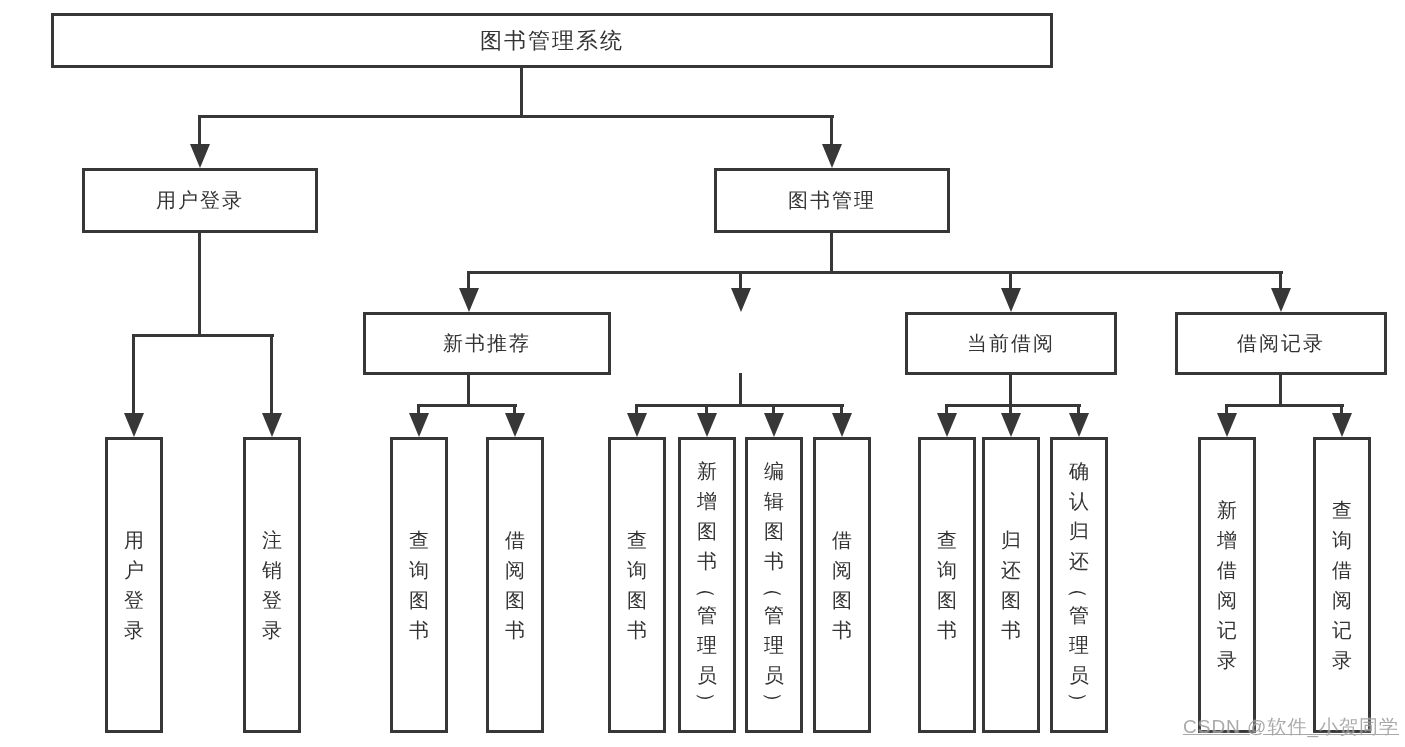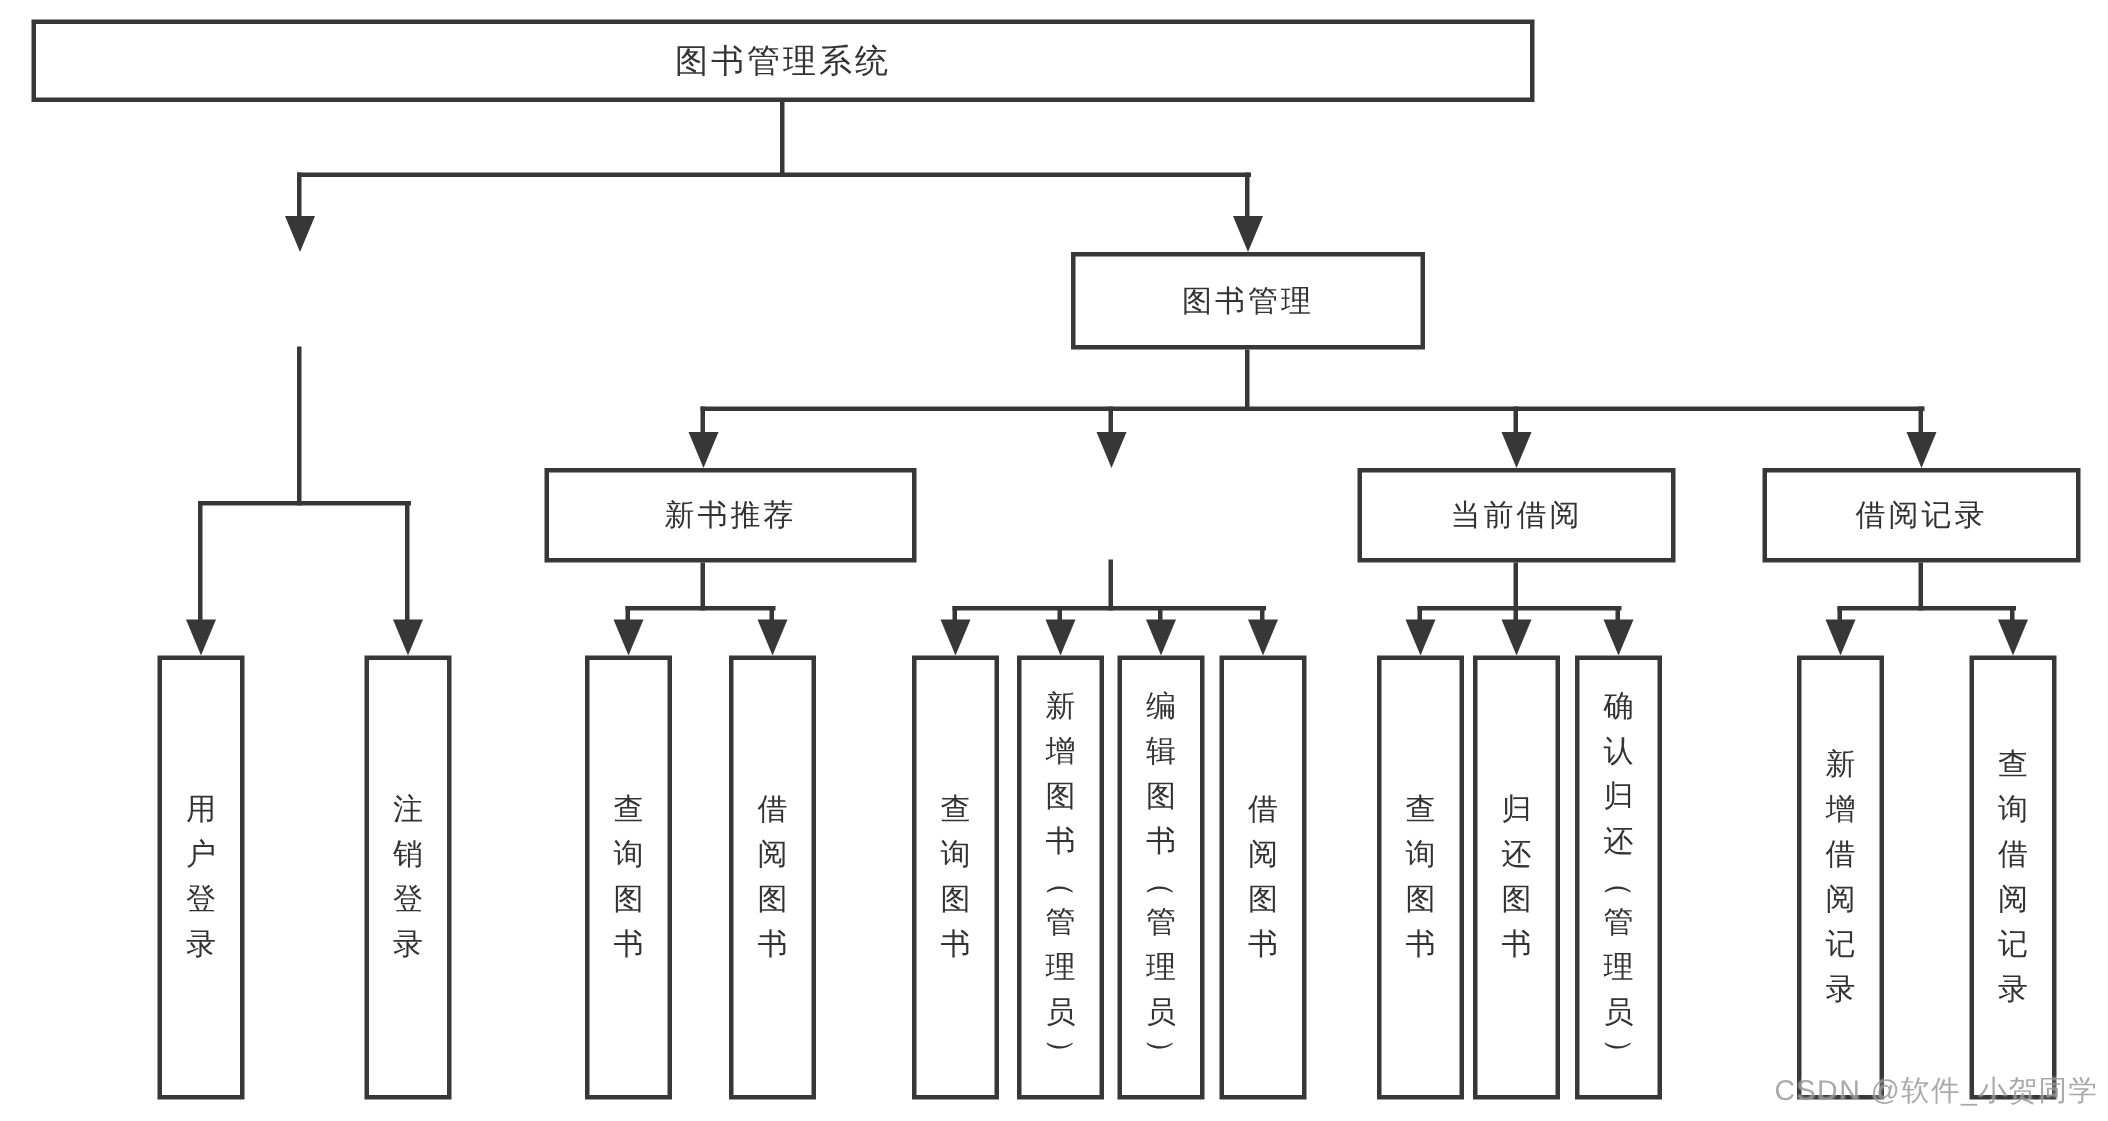--- a/index.html
+++ b/index.html
@@ -3,35 +3,35 @@
 <meta charset="utf-8">
 <style>
   html,body{margin:0;padding:0;background:#ffffff;}
   body{font-family:"Liberation Sans","DejaVu Sans",sans-serif;color:#333333;}
   .canvas{position:relative;width:1405px;height:747px;background:#ffffff;overflow:hidden;}
 
   
   .box{position:absolute;background:#ffffff;border:3px solid #373737;box-sizing:border-box;
        display:flex;align-items:center;justify-content:center;z-index:2;}
   .hbox{font-size:20px;letter-spacing:2px;white-space:nowrap;}
-  .root{font-size:22px;}
+  .root{font-size:22px;margin-left:30px;}
   .vbox{top:437px;width:58px;height:296px;}
   .vtext{display:flex;flex-direction:column;align-items:center;}
   .vtext span{display:block;height:30px;line-height:30px;font-size:20px;text-align:center;}
   .vtext span.paren{height:24px;line-height:24px;transform:rotate(90deg);}
 
   
   .vline{position:absolute;width:3px;background:#373737;z-index:1;}
   .hline{position:absolute;height:3px;background:#373737;z-index:1;}
   .arrow{position:absolute;width:0;height:0;border-left:10px solid transparent;
          border-right:10px solid transparent;border-top:24px solid #373737;z-index:1;}
 
   .watermark{position:absolute;left:1183px;top:714px;font-size:19px;letter-spacing:1px;
              color:#9b9b9b;opacity:.85;white-space:nowrap;z-index:5;
-             text-shadow:0 0 2px #ffffff;}
+             text-shadow:0 0 2px #ffffff;text-decoration:underline;}
 </style>
 </head>
 <body>
 
 <div class="canvas">
 
   <div class="vline" style="left:520px;top:68px;height:50px"></div>
   <div class="hline" style="left:198px;top:115px;width:636px"></div>
   <div class="vline" style="left:198px;top:115px;height:35px"></div>
   <div class="arrow" style="left:190px;top:144px"></div>
@@ -87,20 +87,23 @@
   <div class="hline" style="left:1225px;top:404px;width:119px"></div>
   <div class="vline" style="left:1225px;top:404px;height:16px"></div>
   <div class="arrow" style="left:1217px;top:413px"></div>
   <div class="vline" style="left:1340px;top:404px;height:16px"></div>
   <div class="arrow" style="left:1332px;top:413px"></div>
 
   <div class="box hbox root" style="left:21px;top:13px;width:1002px;height:55px">
     <span>图书管理系统</span>
   </div>
 
+  <div class="box hbox" style="left:82px;top:168px;width:236px;height:65px">
+    <span>用户登录</span>
+  </div>
   <div class="box hbox" style="left:714px;top:168px;width:236px;height:65px">
     <span>图书管理</span>
   </div>
 
   <div class="box hbox" style="left:363px;top:312px;width:248px;height:63px">
     <span>新书推荐</span>
   </div>
   <div class="box hbox" style="left:905px;top:312px;width:212px;height:63px">
     <span>当前借阅</span>
   </div>

